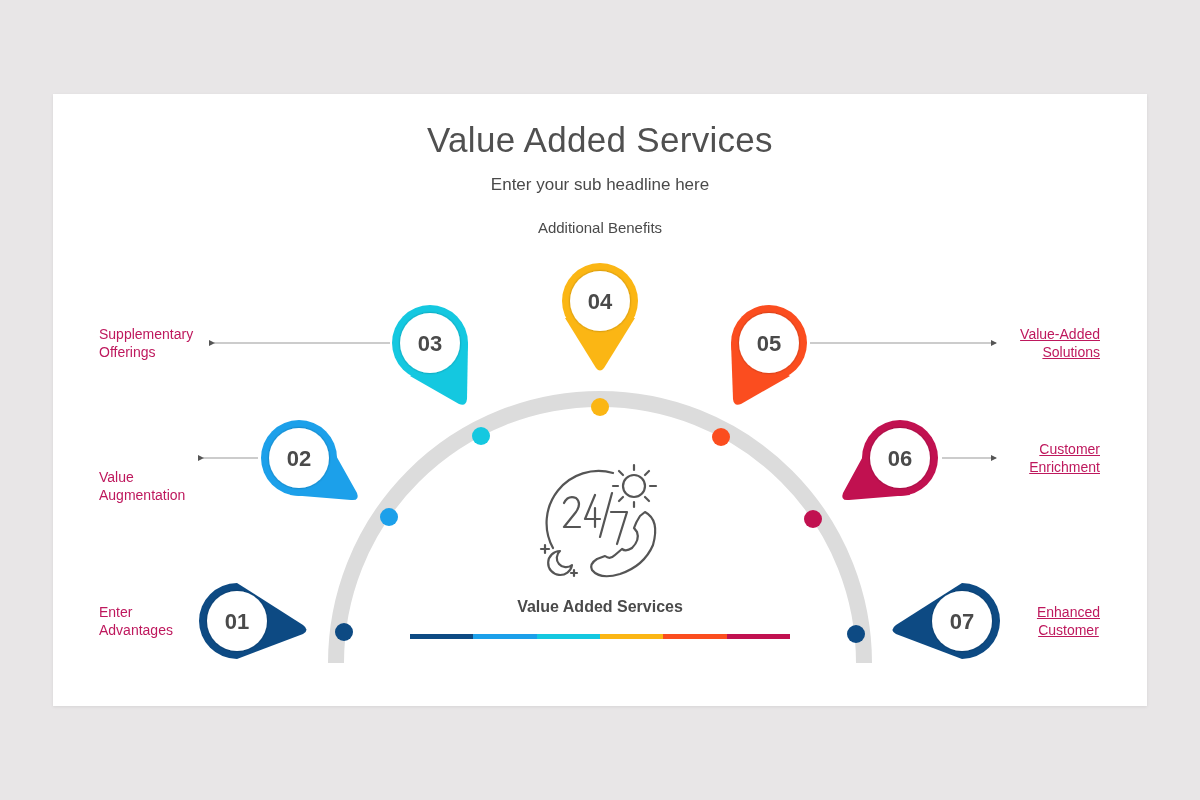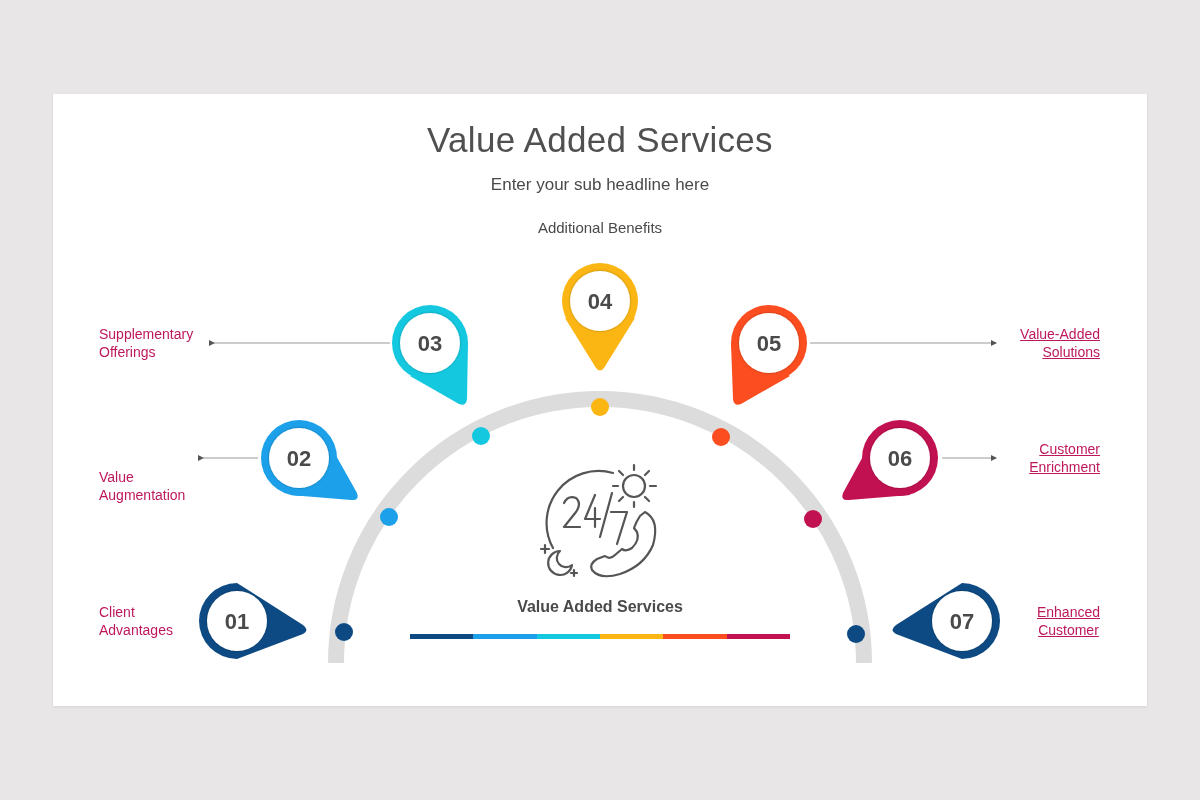--- a/index.html
+++ b/index.html
@@ -135,21 +135,21 @@
 
 <div class="side-label left" style="left:99px; top:325px;">
   <div>Supplementary</div>
   <div>Offerings</div>
 </div>
 <div class="side-label left" style="left:99px; top:440px;margin-top:28px;">
   <div>Value</div>
   <div>Augmentation</div>
 </div>
 <div class="side-label left" style="left:99px; top:603px;">
-  <div>Client</div>
+  <div>Enter</div>
   <div>Advantages</div>
 </div>
 <div class="side-label right" style="right:100px; top:325px;">
   <div>Value-Added</div>
   <div>Solutions</div>
 </div>
 <div class="side-label right" style="right:100px; top:440px;">
   <div>Customer</div>
   <div>Enrichment</div>
 </div>

